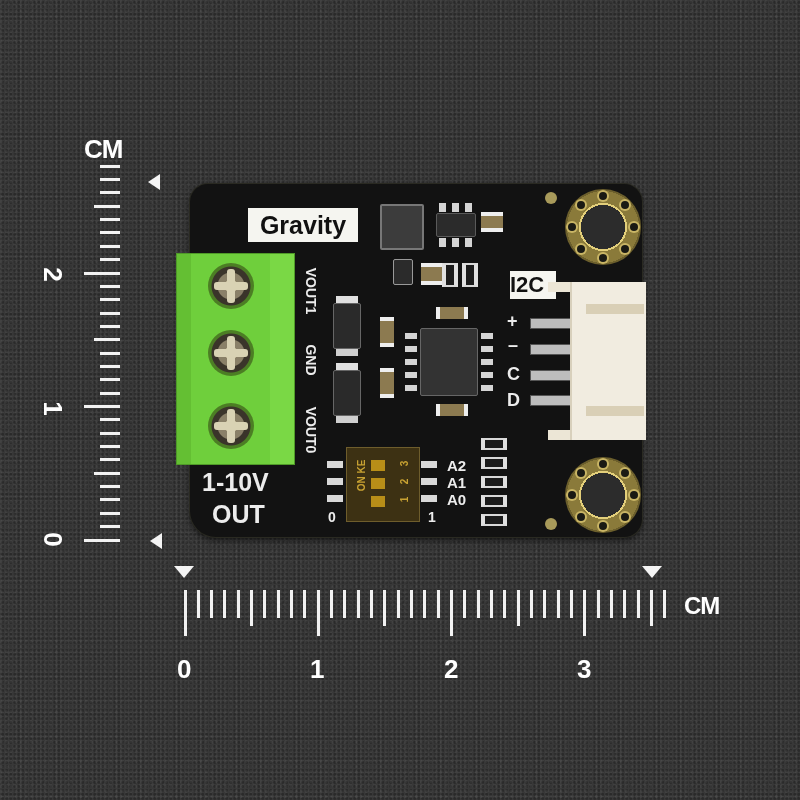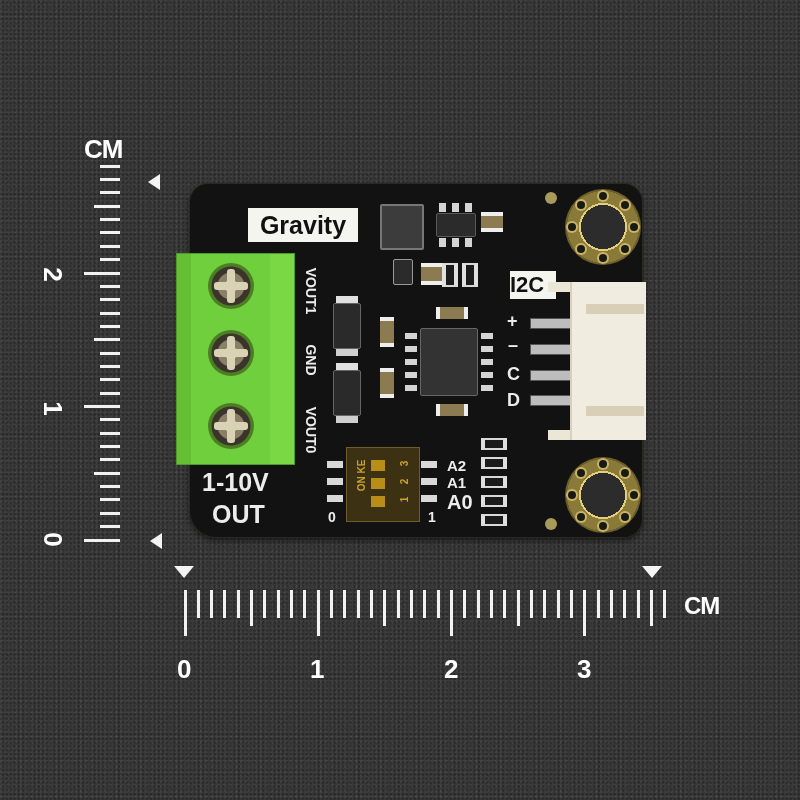--- a/index.html
+++ b/index.html
@@ -226,21 +226,21 @@
 
 <div class="pin" style="left:327px;top:461px;width:16px;height:7px;background:#d8d8d8;"></div>
 <div class="pin" style="left:327px;top:478px;width:16px;height:7px;background:#d8d8d8;"></div>
 <div class="pin" style="left:327px;top:495px;width:16px;height:7px;background:#d8d8d8;"></div>
 <div class="pin" style="left:421px;top:461px;width:16px;height:7px;background:#d8d8d8;"></div>
 <div class="pin" style="left:421px;top:478px;width:16px;height:7px;background:#d8d8d8;"></div>
 <div class="pin" style="left:421px;top:495px;width:16px;height:7px;background:#d8d8d8;"></div>
 
 <div class="abs silk" style="left:447px;top:457px;font-size:15px;">A2</div>
 <div class="abs silk" style="left:447px;top:474px;font-size:15px;">A1</div>
-<div class="abs silk" style="left:447px;top:491px;font-size:20px;">A0</div>
+<div class="abs silk" style="left:447px;top:491px;font-size:15px;">A0</div>
 <div class="abs silk" style="left:328px;top:509px;font-size:14px;">0</div>
 <div class="abs silk" style="left:428px;top:509px;font-size:14px;">1</div>
 
 <div class="smd-r" style="left:481px;top:438px;width:18px;height:8px;"></div>
 <div class="smd-r" style="left:481px;top:457px;width:18px;height:8px;"></div>
 <div class="smd-r" style="left:481px;top:476px;width:18px;height:8px;"></div>
 <div class="smd-r" style="left:481px;top:495px;width:18px;height:8px;"></div>
 <div class="smd-r" style="left:481px;top:514px;width:18px;height:8px;"></div>
 
 </body></html>

